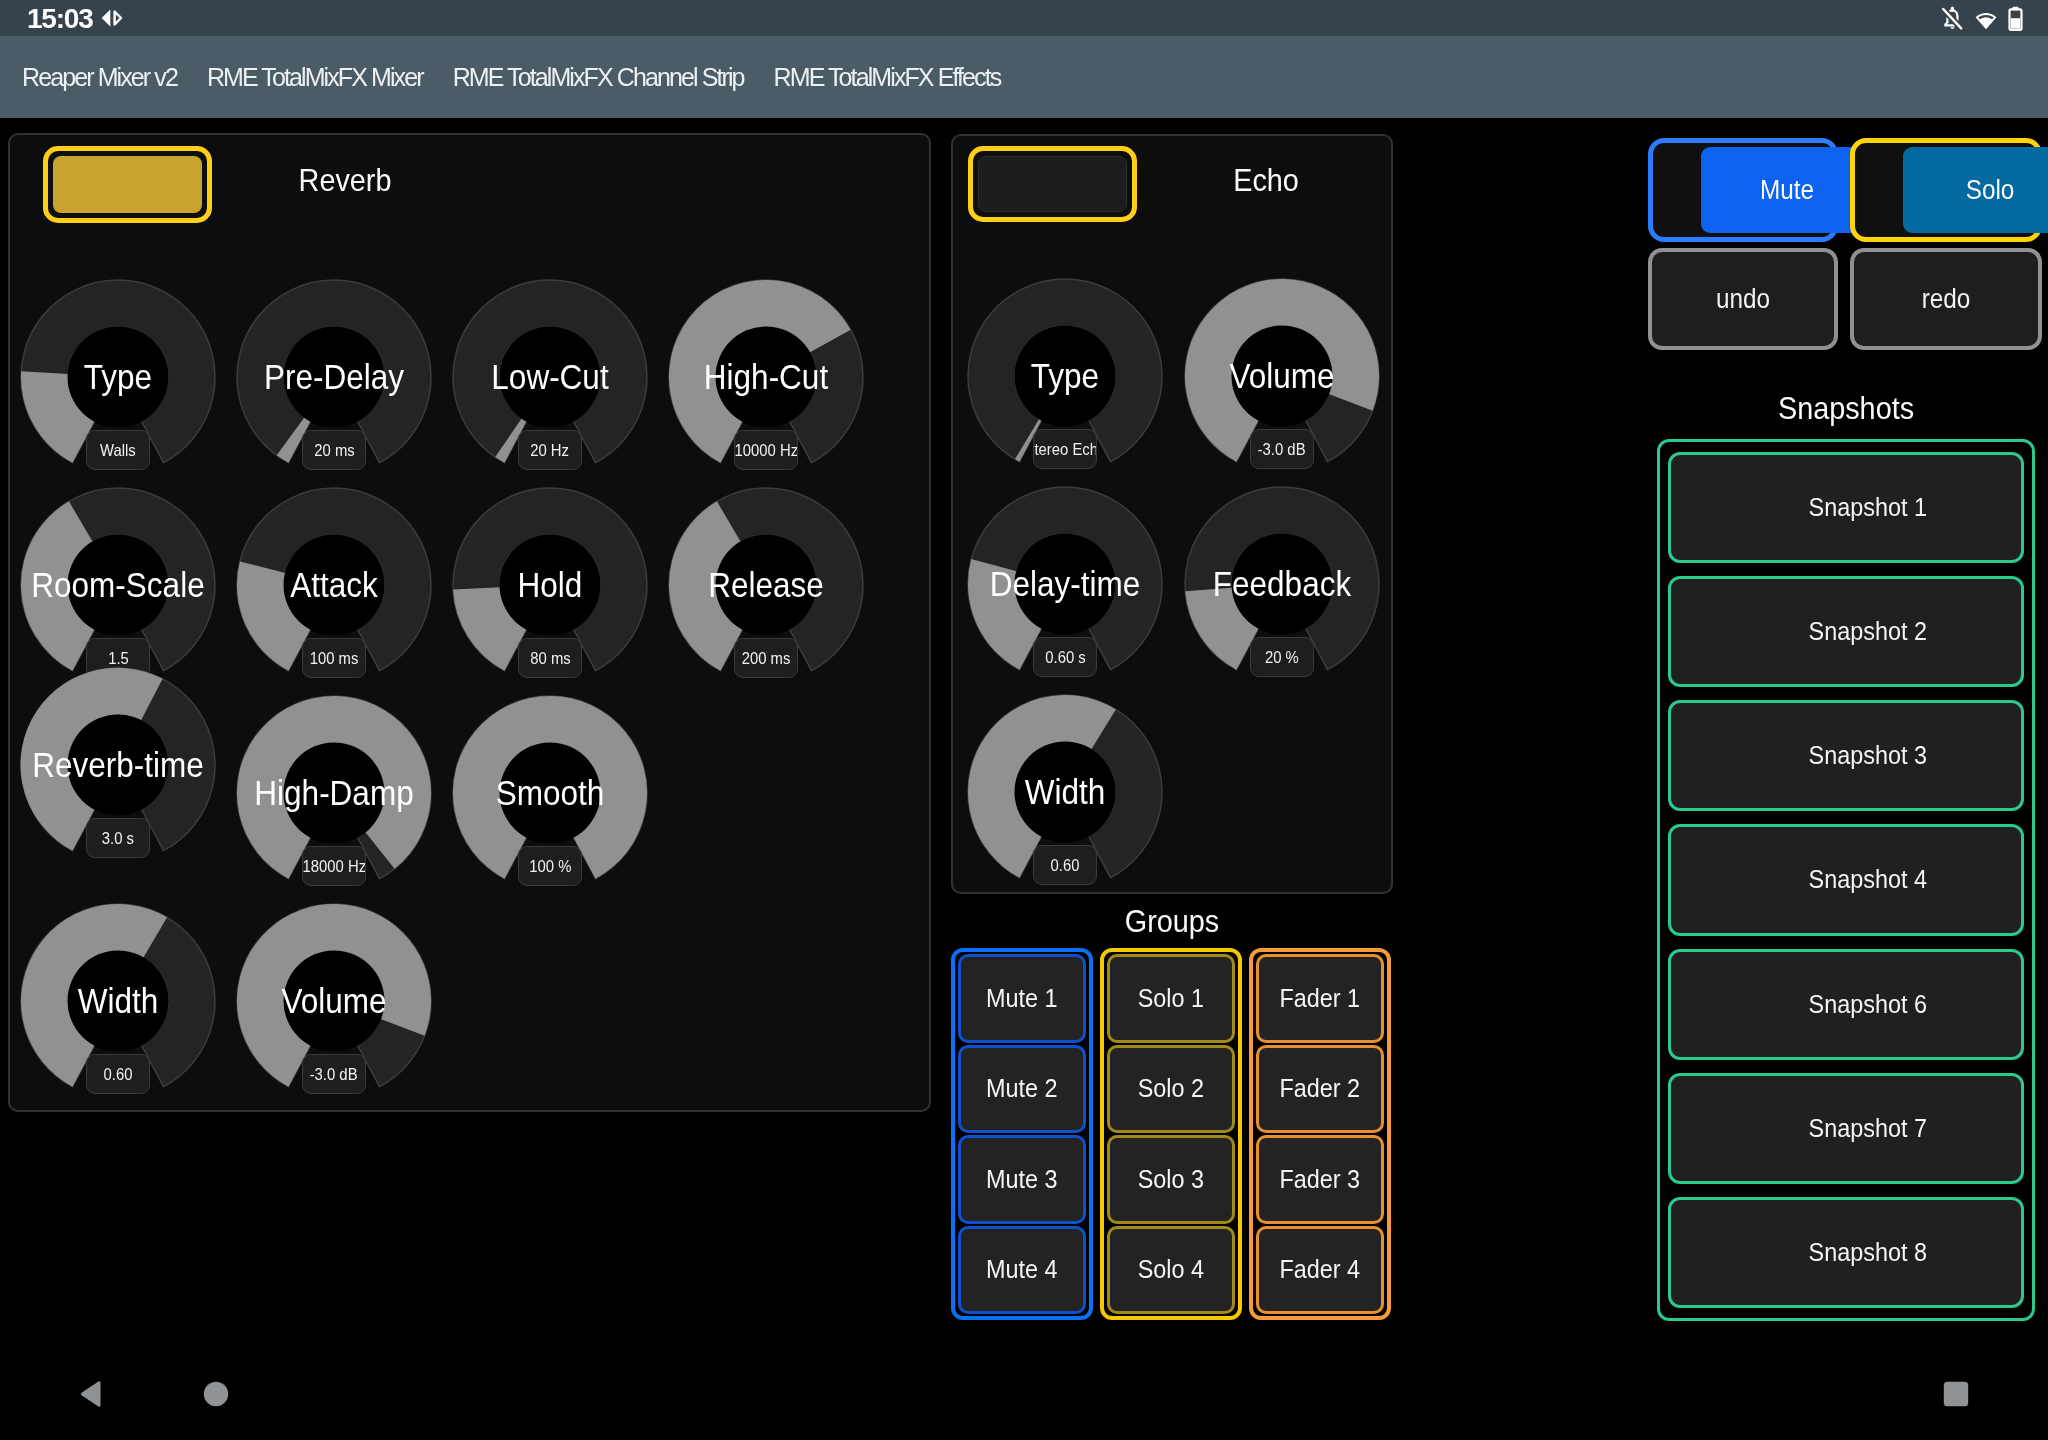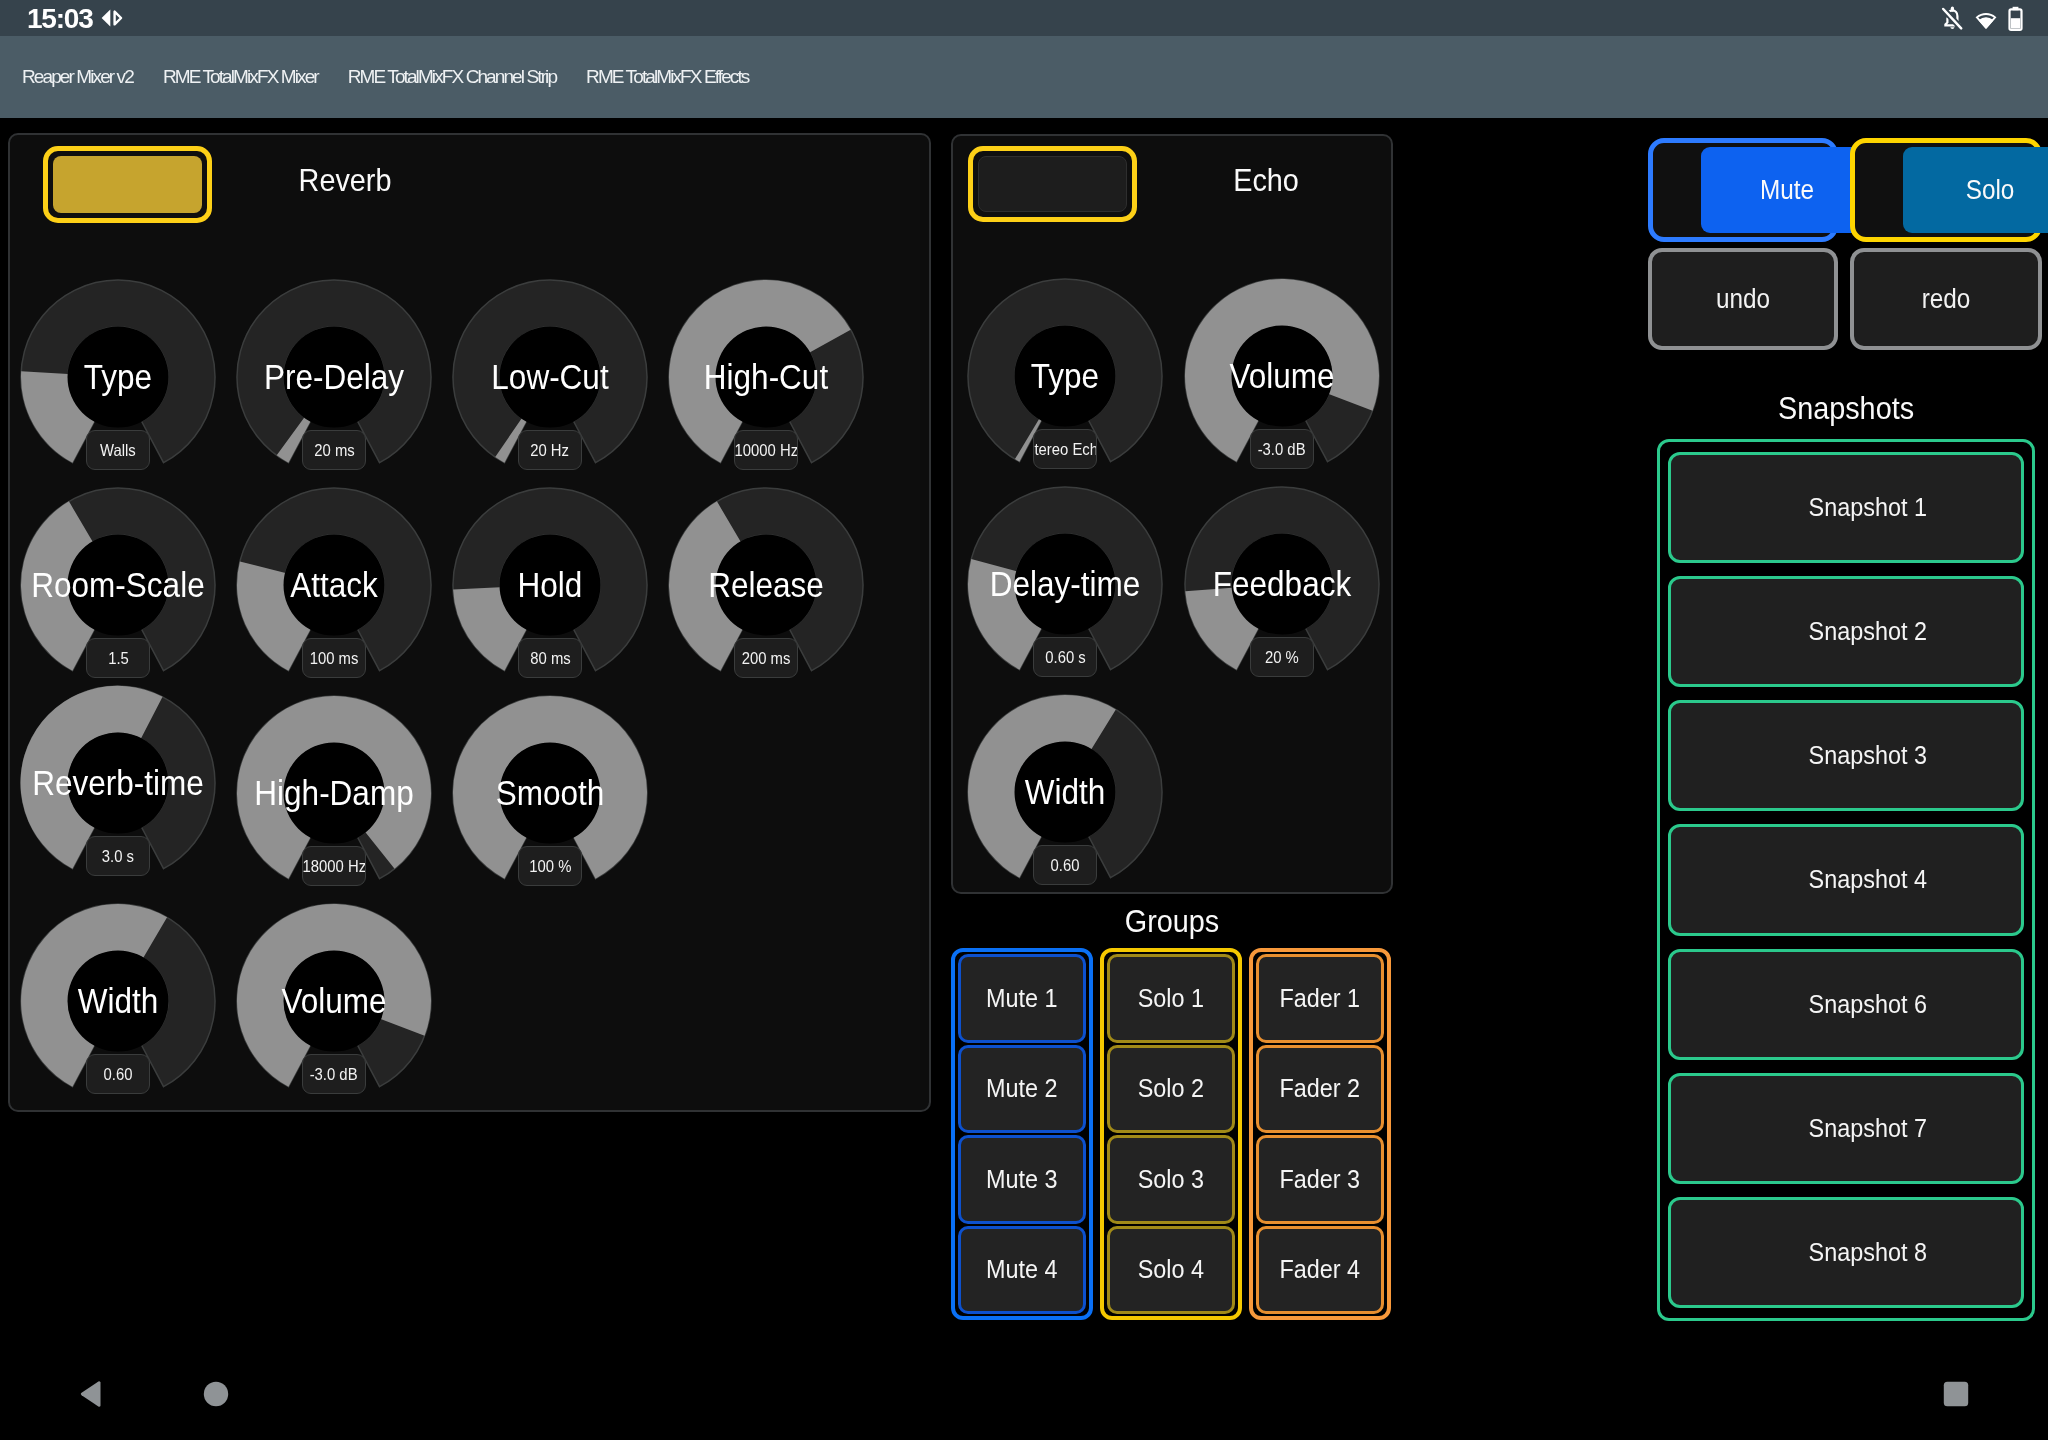--- a/index.html
+++ b/index.html
@@ -14,21 +14,21 @@
   .clock { position:absolute; left:27px; top:0; height:52px; line-height:37px;
            font-size:28px; font-weight:700; color:#fff; letter-spacing:-1.2px; }
   .sound-icon { position:absolute; left:101px; top:9px; }
   .status-right { position:absolute; right:25px; top:0; height:36px;
                   display:flex; align-items:center; gap:10px; }
 
   
   .tab-bar { position:absolute; left:0; top:36px; width:2048px; height:82px;
              background:#4b5c66; display:flex; align-items:center; gap:30px;
              padding-left:22px; }
-  .tab { font-size:19px; color:#eef1f3; white-space:nowrap; letter-spacing:-1.9px; }
+  .tab { font-size:25px; color:#eef1f3; white-space:nowrap; letter-spacing:-1.9px; }
 
   
   .panel { position:absolute; background:#0d0d0d; border:2px solid #303234;
            border-radius:10px; }
   #reverb-panel { left:8px;   top:133px; width:923px; height:979px; }
   #echo-panel   { left:951px; top:134px; width:442px; height:760px; }
   .panel-title { position:absolute; transform:translate(-50%,-50%) scaleX(0.9);
                  font-size:32px; color:#fafafa; white-space:nowrap; }
 
   
@@ -224,21 +224,21 @@
           <svg width="200" height="260" viewBox="0 0 200 260">
             <path d="M54.46 185.65 A97 97 0 1 1 145.54 185.65 L123.47 144.15 A50 50 0 1 0 76.53 144.15 Z" fill="#242424" stroke="#3b3d3d" stroke-width="1.5"></path>
             <path d="M54.46 185.65 A97 97 0 0 1 50.91 16.34 L74.70 56.87 A50 50 0 0 0 76.53 144.15 Z" fill="#919191"></path>
             <circle cx="100" cy="100" r="50.5" fill="#000"></circle>
           </svg>
           <div class="klabel">Release</div>
           <div class="kvalue">
             <span>200 ms</span>
           </div>
         </div>
-        <div class="knob" style="left: 8px; top: 548px;">
+        <div class="knob" style="left: 8px; top: 530px;">
           <svg width="200" height="260" viewBox="0 0 200 260">
             <path d="M54.46 185.65 A97 97 0 1 1 145.54 185.65 L123.47 144.15 A50 50 0 1 0 76.53 144.15 Z" fill="#242424" stroke="#3b3d3d" stroke-width="1.5"></path>
             <path d="M54.46 185.65 A97 97 0 0 1 144.58 13.85 L122.98 55.59 A50 50 0 0 0 76.53 144.15 Z" fill="#919191"></path>
             <circle cx="100" cy="100" r="50.5" fill="#000"></circle>
           </svg>
           <div class="klabel">Reverb-time</div>
           <div class="kvalue">
             <span>3.0 s</span>
           </div>
         </div>

